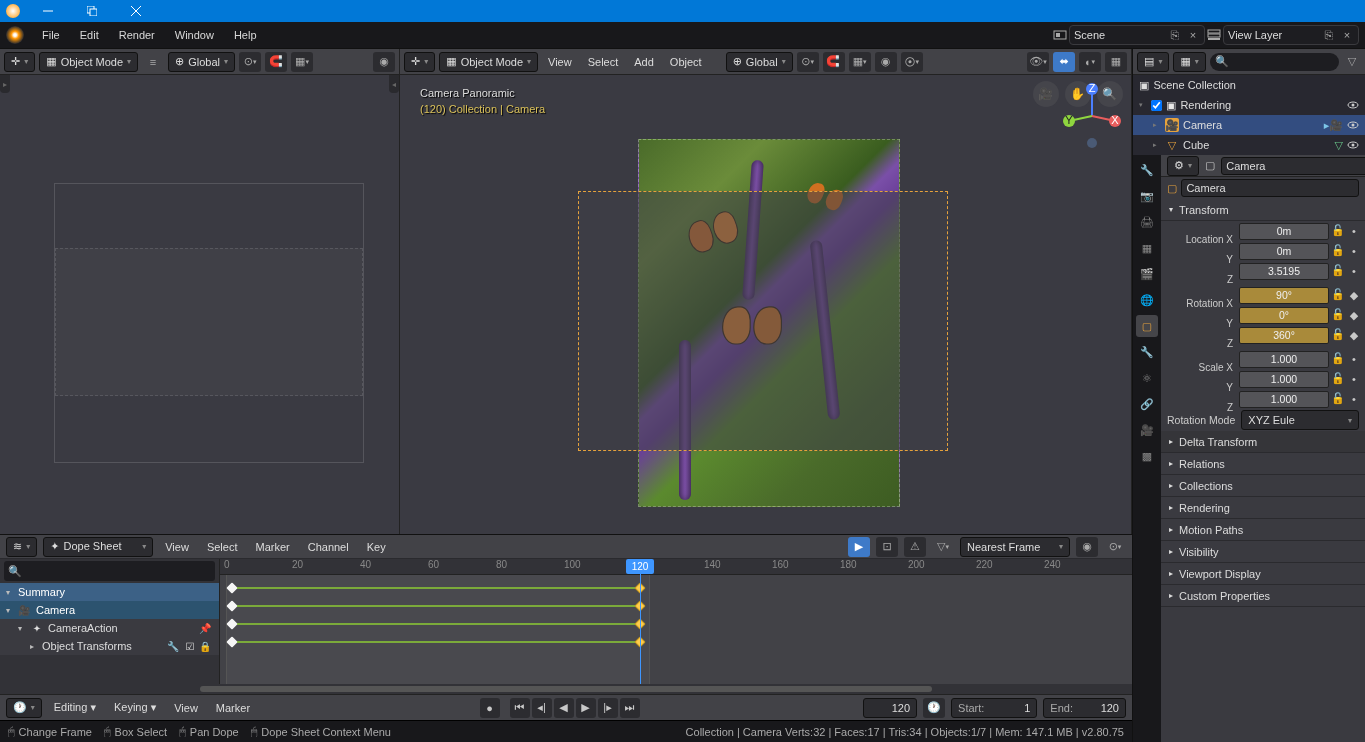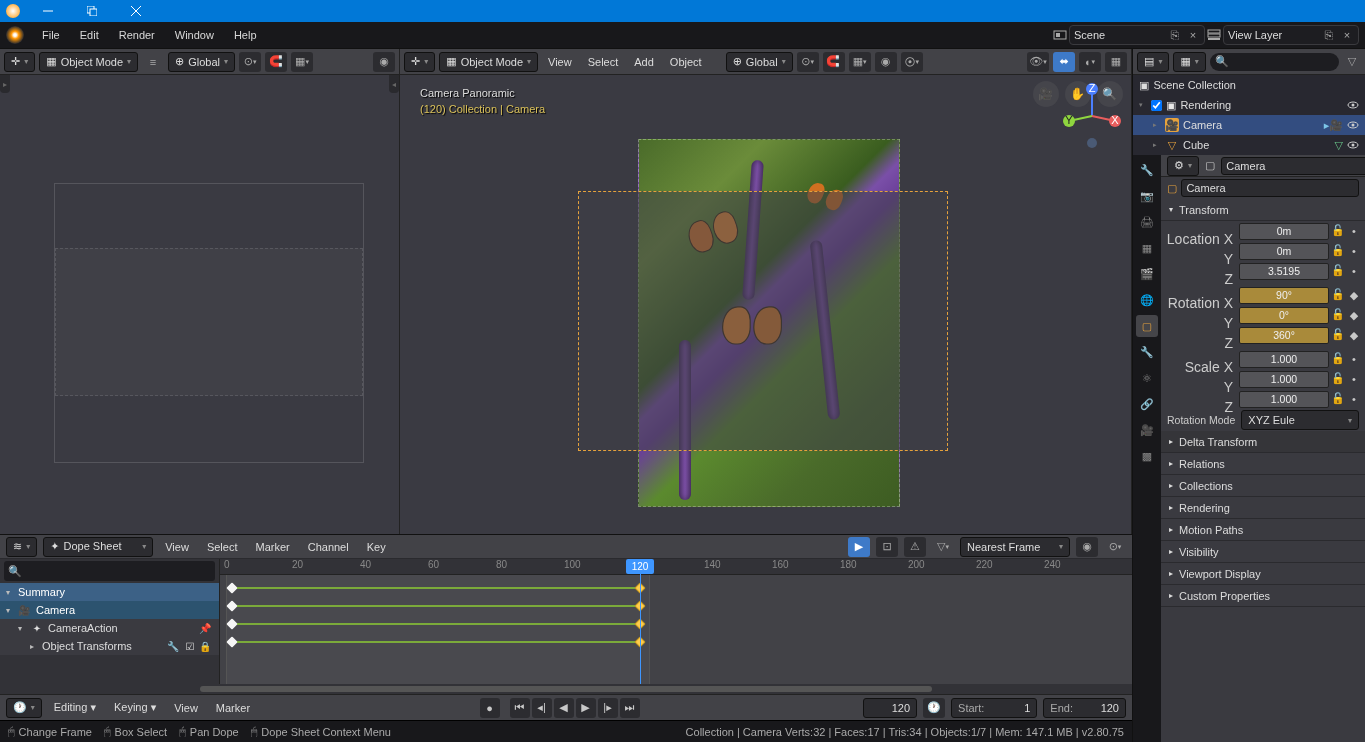--- a/index.html
+++ b/index.html
@@ -127,21 +127,21 @@
 .proptab.active { background: #454549; color: #e6a23c; }
 .propbody { flex: 1; background: #3a3a40; display: flex; flex-direction: column; overflow: hidden; }
 .propbody .namebar { height: 22px; background: #424247; display: flex; align-items: center; padding: 0 6px; gap: 6px; border-bottom: 1px solid #222; }
 .propbody .namebar input { flex: 1; background: #2c2c30; border: 1px solid #111; border-radius: 3px; padding: 2px 4px; color: #ddd; font-size: 11px; outline: none; height: 18px; }
 .propbody .breadcrumb { height: 22px; display: flex; align-items: center; padding: 0 6px; gap: 4px; }
 .propbody .breadcrumb input { flex: 1; background: #2c2c30; border: 1px solid #111; border-radius: 3px; padding: 2px 4px; color: #ddd; font-size: 11px; outline: none; height: 18px; }
 .panelhdr { background: #3a3a40; height: 22px; display: flex; align-items: center; padding: 0 8px; gap: 6px; color: #ddd; border-bottom: 1px solid #2a2a2e; }
 .panelhdr.sub { background: #353539; }
 .panelhdr .tri { font-size: 8px; }
 .proprow { display: flex; align-items: center; height: 20px; padding: 0 4px; gap: 2px; }
-.proprow .plabel { width: 72px; text-align: right; color: #ccc; font-size: 14px; padding-right: 4px; margin-top: 16px; }
+.proprow .plabel { width: 72px; text-align: right; color: #ccc; font-size: 10px; padding-right: 4px; margin-top: 16px; }
 .proprow .pval { flex: 1; background: #545458; border: 1px solid #222; border-radius: 2px; height: 17px; display: flex; align-items: center; justify-content: center; color: #eee; font-size: 10.5px; }
 .proprow .pval.anim { background: #a98a3a; }
 .proprow .pdot { width: 14px; height: 14px; display: flex; align-items: center; justify-content: center; }
 .proprow .picon { width: 14px; height: 14px; color: #888; }
 .rotmode { display: flex; align-items: center; padding: 2px 6px; gap: 6px; height: 22px; }
 .rotmode .lbl { color: #ccc; font-size: 10.5px; }
 .rotmode .dd { flex: 1; justify-content: space-between; gap: 48px; }
 
 svg { display: block; }
 </style>

